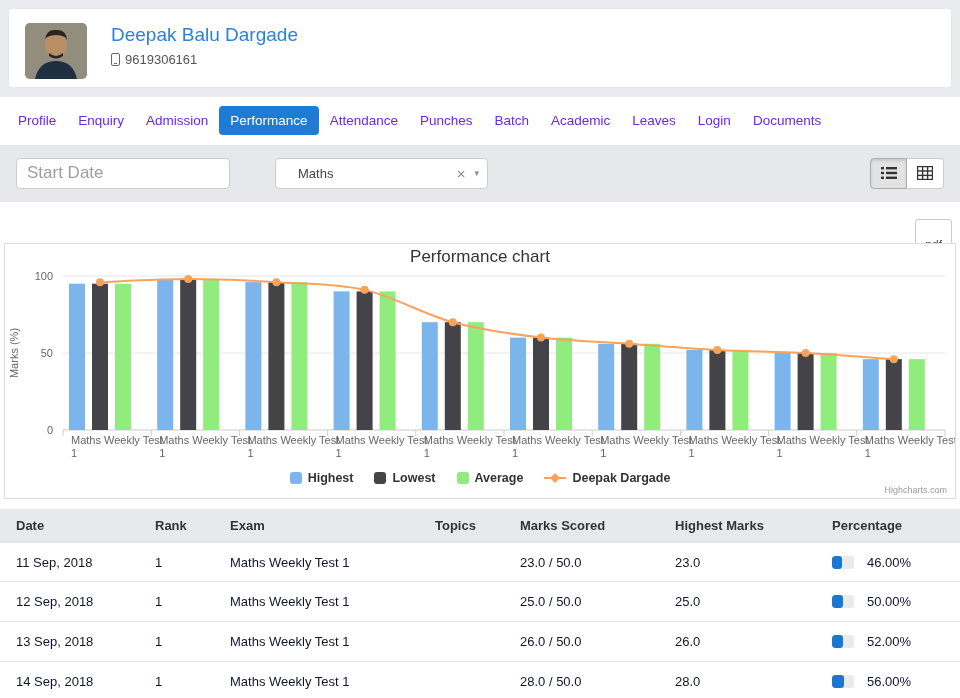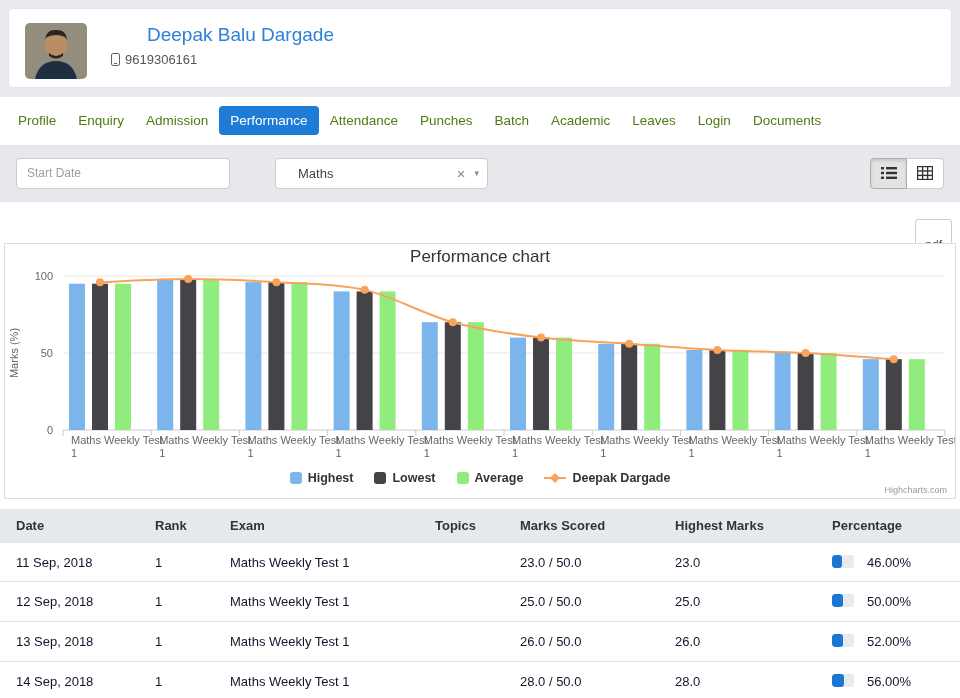--- a/index.html
+++ b/index.html
@@ -4,32 +4,32 @@
 <style>
   * { margin:0; padding:0; box-sizing:border-box; }
   html,body { width:960px; height:698px; overflow:hidden; background:#fff;
     font-family:"Liberation Sans","DejaVu Sans",sans-serif; font-size:13px; color:#333; }
 
   
   .top-strip { background:#e9ebee; padding:8px 8px 9px 8px; }
   .profile-card { background:#fff; border:1px solid #e3e5e8; border-radius:4px; padding:14px 16px; display:flex; align-items:flex-start; height:80px; }
   .avatar { width:62px; height:56px; border-radius:5px; overflow:hidden; flex:0 0 auto; }
   .profile-info { margin-left:24px; padding-top:1px; }
-  .profile-name { color:#2e81d8; font-size:19px; font-weight:400; line-height:22px;margin-left:36px; }
+  .profile-name { color:#2e81d8; font-size:19px; font-weight:400; line-height:22px; }
   .profile-phone { margin-top:6px; color:#555; font-size:13px; display:flex; align-items:center; gap:5px;text-align:right; }
 
   
   .tabs-row { background:#fff; padding:9px 7px 10px 7px; display:flex; align-items:center; }
-  .tab { color:#4d7c0f; font-size:13.5px; padding:7px 11px; border-radius:4px; cursor:pointer; white-space:nowrap; }
+  .tab { color:#6d28d9; font-size:13.5px; padding:7px 11px; border-radius:4px; cursor:pointer; white-space:nowrap; }
   .tab.active { background:#1e7cd7; color:#fff; }
 
   
   .filter-bar { background:#e6e8eb; padding:13px 16px 14px 16px; display:flex; align-items:center; height:57px; }
   .txt-input { width:214px; height:31px; background:#fff; border:1px solid #ccc; border-radius:4px;
-    padding:0 10px; font-size:12px; color:#333; font-family:inherit; }
+    padding:0 10px; font-size:17px; color:#333; font-family:inherit; }
   .txt-input::placeholder { color:#9aa0a6; }
   .gap23 { width:23px; } .gap22 { width:22px; }
   .select-box { width:213px; height:31px; background:#fff; border:1px solid #ccc; border-radius:4px;
     display:flex; align-items:center; padding:0 8px 0 22px; cursor:pointer; }
   .select-value { flex:1; color:#444; }
   .select-clear { color:#888; font-size:15px; line-height:1; padding:0 4px; cursor:pointer; }
   .select-caret { color:#888; font-size:9px; padding-left:5px; }
   .view-toggle { margin-left:auto; display:flex; }
   .toggle-btn { width:37px; height:31px; background:#fff; border:1px solid #ccc; display:flex; align-items:center; justify-content:center; cursor:pointer; }
   .toggle-btn.first { border-radius:4px 0 0 4px; }
@@ -48,21 +48,21 @@
   .legend-swatch { width:12px; height:12px; border-radius:3px; }
   .legend-label { font-size:12.5px; font-weight:bold; color:#333; }
   .credits { position:absolute; right:8px; bottom:3px; font-size:9px; color:#999; }
 
   
   .table-section { margin-top:10px; }
   .grid-row { display:grid; grid-template-columns:139px 75px 205px 85px 155px 157px 1fr; align-items:center; padding:0 0 0 16px; }
   .t-header { background:#e7eaed; height:33px; font-weight:bold; color:#333; }
   .t-row { background:#fff; height:40px; border-bottom:1px solid #e2e4e7; color:#0f172a; }
   .t-row:first-of-type { border-top:1px solid #e2e4e7; }
-  .pct-cell { display:flex; align-items:flex-start; gap:13px; }
+  .pct-cell { display:flex; align-items:center; gap:13px; }
   .pct-track { width:22px; height:13px; background:#e8eaed; border-radius:3px; overflow:hidden; }
   .pct-fill { height:100%; background:#1a78d2; border-radius:3px; }
 
   svg text { font-family:"Liberation Sans","DejaVu Sans",sans-serif; }
 </style>
 </head>
 <body>
 
 <div class="top-strip">
   <div class="profile-card">

